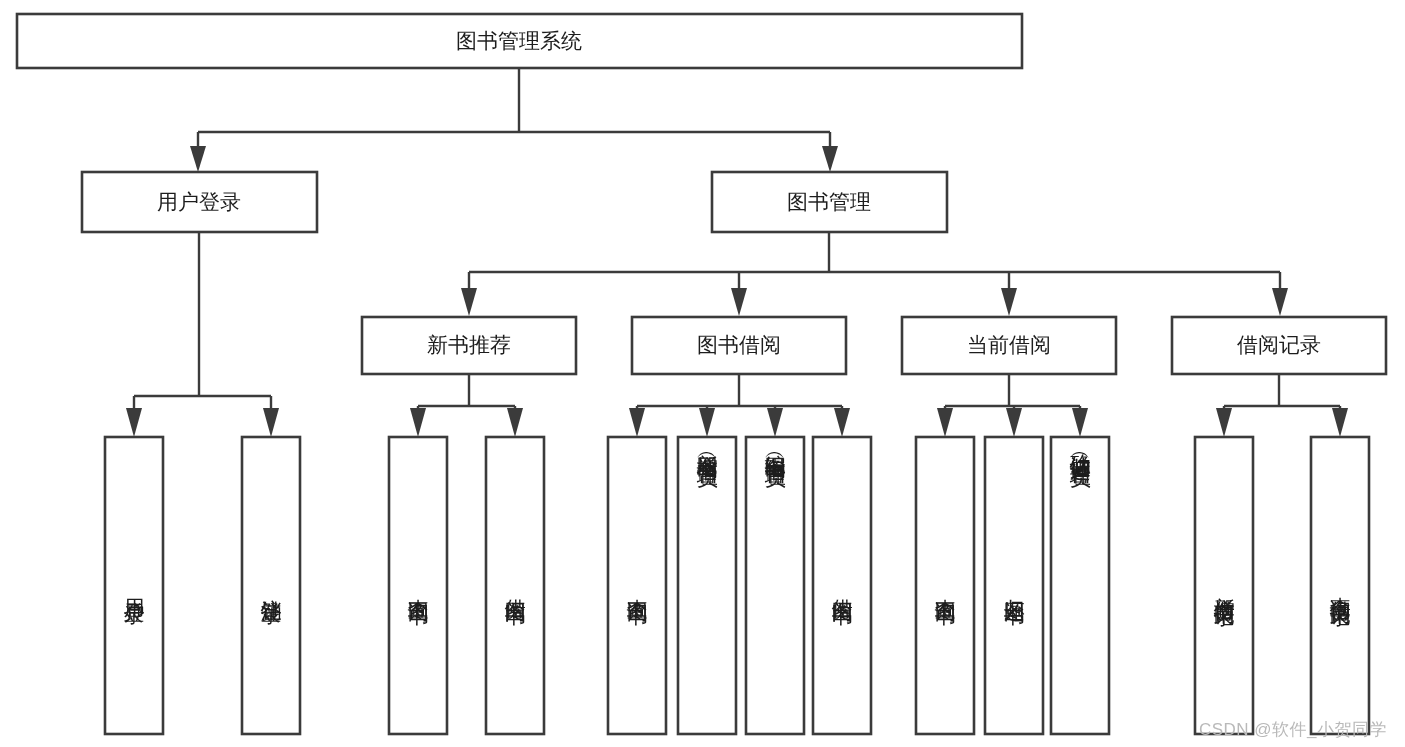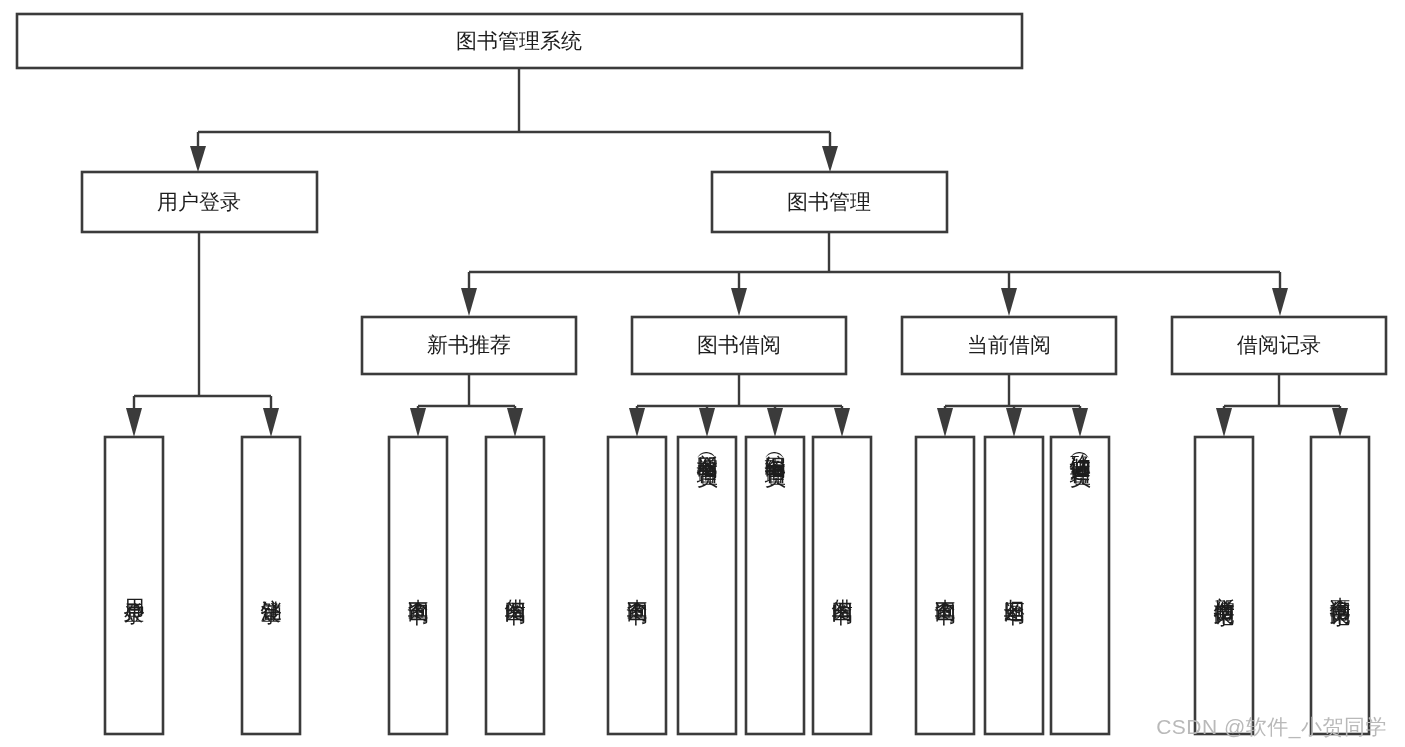--- a/index.html
+++ b/index.html
@@ -66,21 +66,21 @@
     line-height: 1.16;
     letter-spacing: 2px;
     color: #1d1d1d;
     white-space: nowrap;
   }
   .watermark {
     position: absolute;
     right: 18px;
     bottom: 6px;
     font-family: "Liberation Sans", "DejaVu Sans", sans-serif;
-    font-size: 21px;
+    font-size: 17px;
     color: #b9b9b9;
     letter-spacing: 0.5px;
     user-select: none;
   }
 </style>
 </head>
 <body>
 
 <div id="diagram-root">
 

